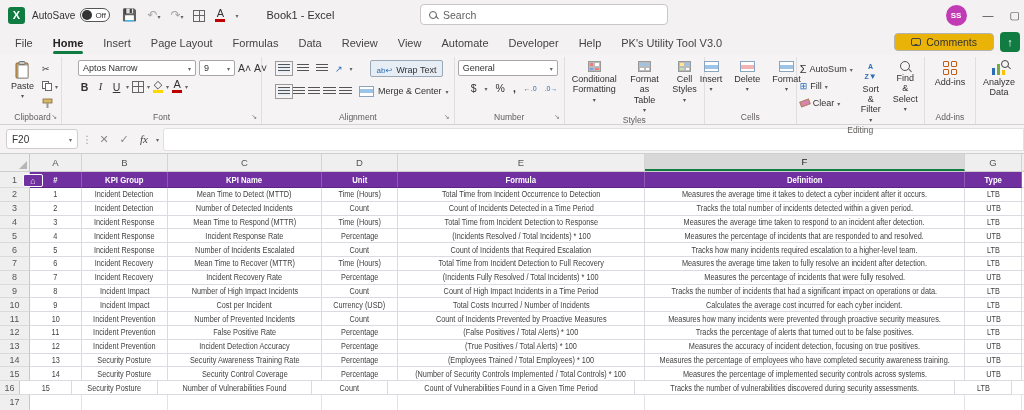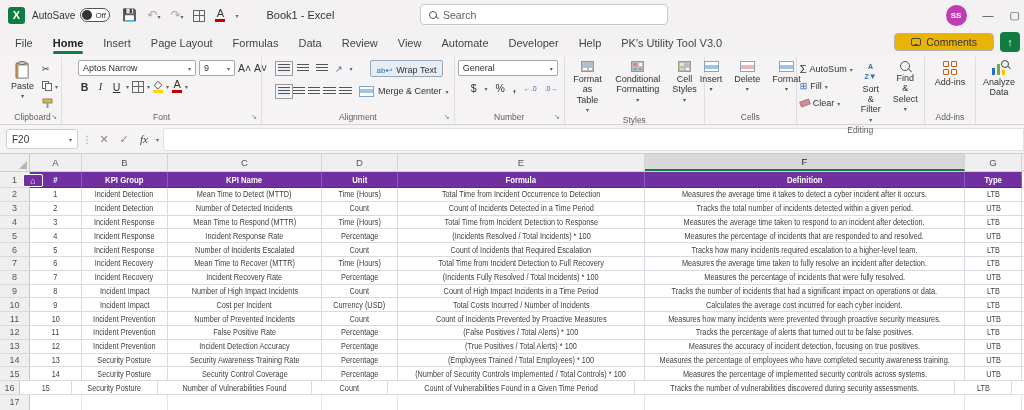--- a/index.html
+++ b/index.html
@@ -263,38 +263,38 @@
       </div>
     </div>
     <div class="rgroup-label">
         <span>Number</span>
         <span class="launcher">↘</span>
       </div>
   </div>
 
   <div class="rgroup" style="width:140px;">
     <div class="rgroup-content" style="justify-content:center;">
+      <div class="bigbtn" style="width:56px;">
+        <span class="mini">
+            <div style="background:#e87e7e;"></div>
+            <div style="background:#fff;"></div>
+            <div style="background:#7e9fe8;"></div>
+            <div style="background:#e87e7e;"></div>
+          </span>
+        <span>Conditional Formatting</span>
+          <span class="bchev">▾</span>
+      </div>
       <div class="bigbtn" style="width:44px;">
         <span class="mini">
             <div style="background:#9dc3e6;"></div>
             <div style="background:#9dc3e6;"></div>
             <div style="background:#fff;"></div>
             <div style="background:#fff;"></div>
           </span>
         <span>Format as Table</span>
-          <span class="bchev">▾</span>
-      </div>
-      <div class="bigbtn" style="width:56px;">
-        <span class="mini">
-            <div style="background:#e87e7e;"></div>
-            <div style="background:#fff;"></div>
-            <div style="background:#7e9fe8;"></div>
-            <div style="background:#e87e7e;"></div>
-          </span>
-        <span>Conditional Formatting</span>
           <span class="bchev">▾</span>
       </div>
       <div class="bigbtn" style="width:36px;">
         <span class="mini">
             <div style="background:#ffe699;"></div>
             <div style="background:#9dc3e6;"></div>
             <div style="background:#c6e0b4;"></div>
             <div style="background:#fff;"></div>
           </span>
         <span>Cell Styles</span>

